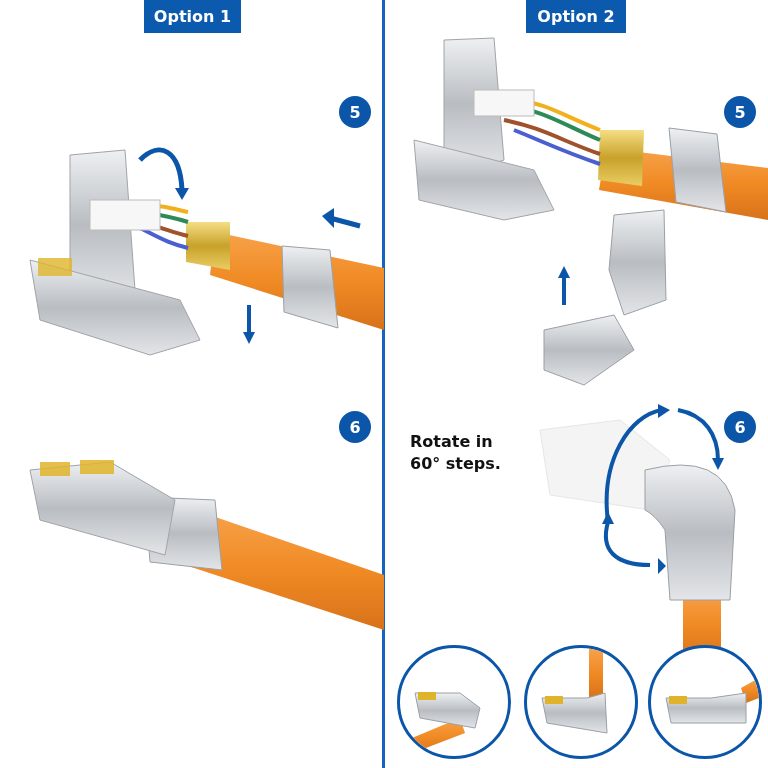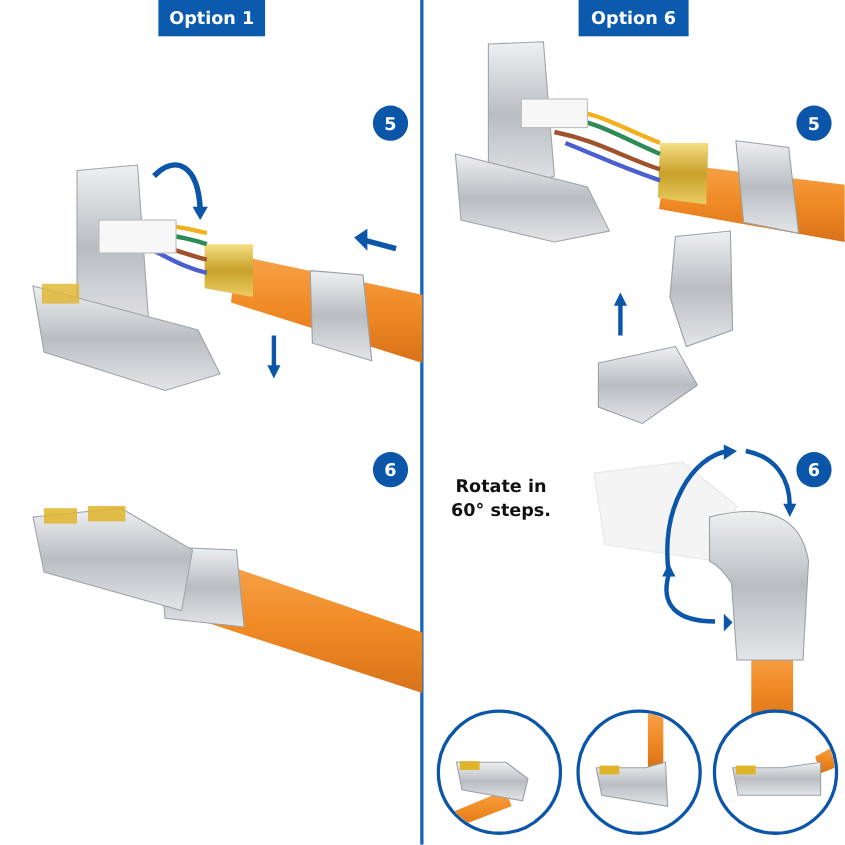--- a/index.html
+++ b/index.html
@@ -6,32 +6,32 @@
   body { width:768px; height:768px; background:#ffffff; position:relative; overflow:hidden;
          font-family:"Liberation Sans", sans-serif; }
   .divider { position:absolute; left:382px; top:0; width:3px; height:768px; background:#1565c0; }
   .opt-label { position:absolute; top:0; height:33px; background:#0b5aad; color:#fff;
                font-weight:bold; font-size:16px; display:flex; align-items:center; justify-content:center;
                font-family:"DejaVu Sans", sans-serif; }
   .step-badge { position:absolute; width:32px; height:32px; border-radius:50%; background:#0b56a8;
                 color:#fff; font-weight:bold; font-size:16px; display:flex; align-items:center; justify-content:center;
                 font-family:"DejaVu Sans", sans-serif; }
   .note { position:absolute; left:410px; top:431px; font-weight:bold; font-size:16px; line-height:22px;
-          color:#111; font-family:"DejaVu Sans", sans-serif;text-align:center; }
+          color:#111; font-family:"DejaVu Sans", sans-serif; }
   .circle { position:absolute; width:108px; height:108px; border:3px solid #0b56a8; border-radius:50%;
             background:#fff; overflow:hidden; }
   svg { position:absolute; overflow:visible; }
 </style>
 </head>
 <body>
 
 <div class="divider"></div>
 
 <div class="opt-label" style="left:144px; width:97px;">Option 1</div>
-<div class="opt-label" style="left:526px; width:100px;">Option 6</div>
+<div class="opt-label" style="left:526px; width:100px;">Option 2</div>
 
 <div class="step-badge" style="left:339px; top:96px;">5</div>
 <div class="step-badge" style="left:339px; top:411px;">6</div>
 <div class="step-badge" style="left:724px; top:96px;">5</div>
 <div class="step-badge" style="left:724px; top:411px;">6</div>
 
 <div class="note">
   <div>Rotate in</div>
   <div>60° steps.</div>
 </div>

